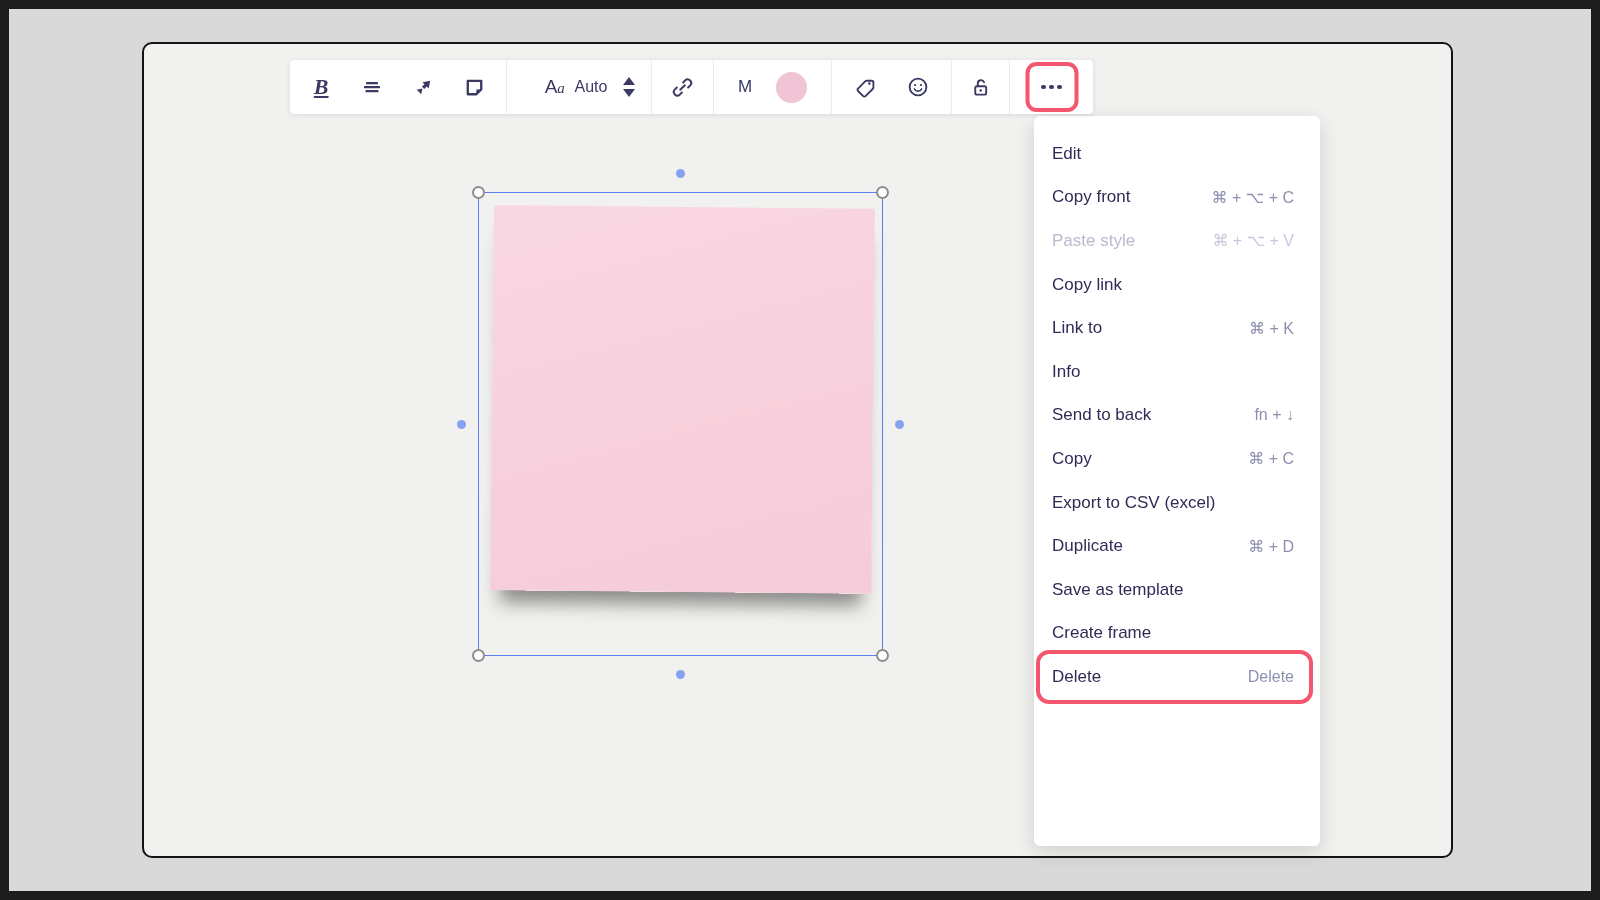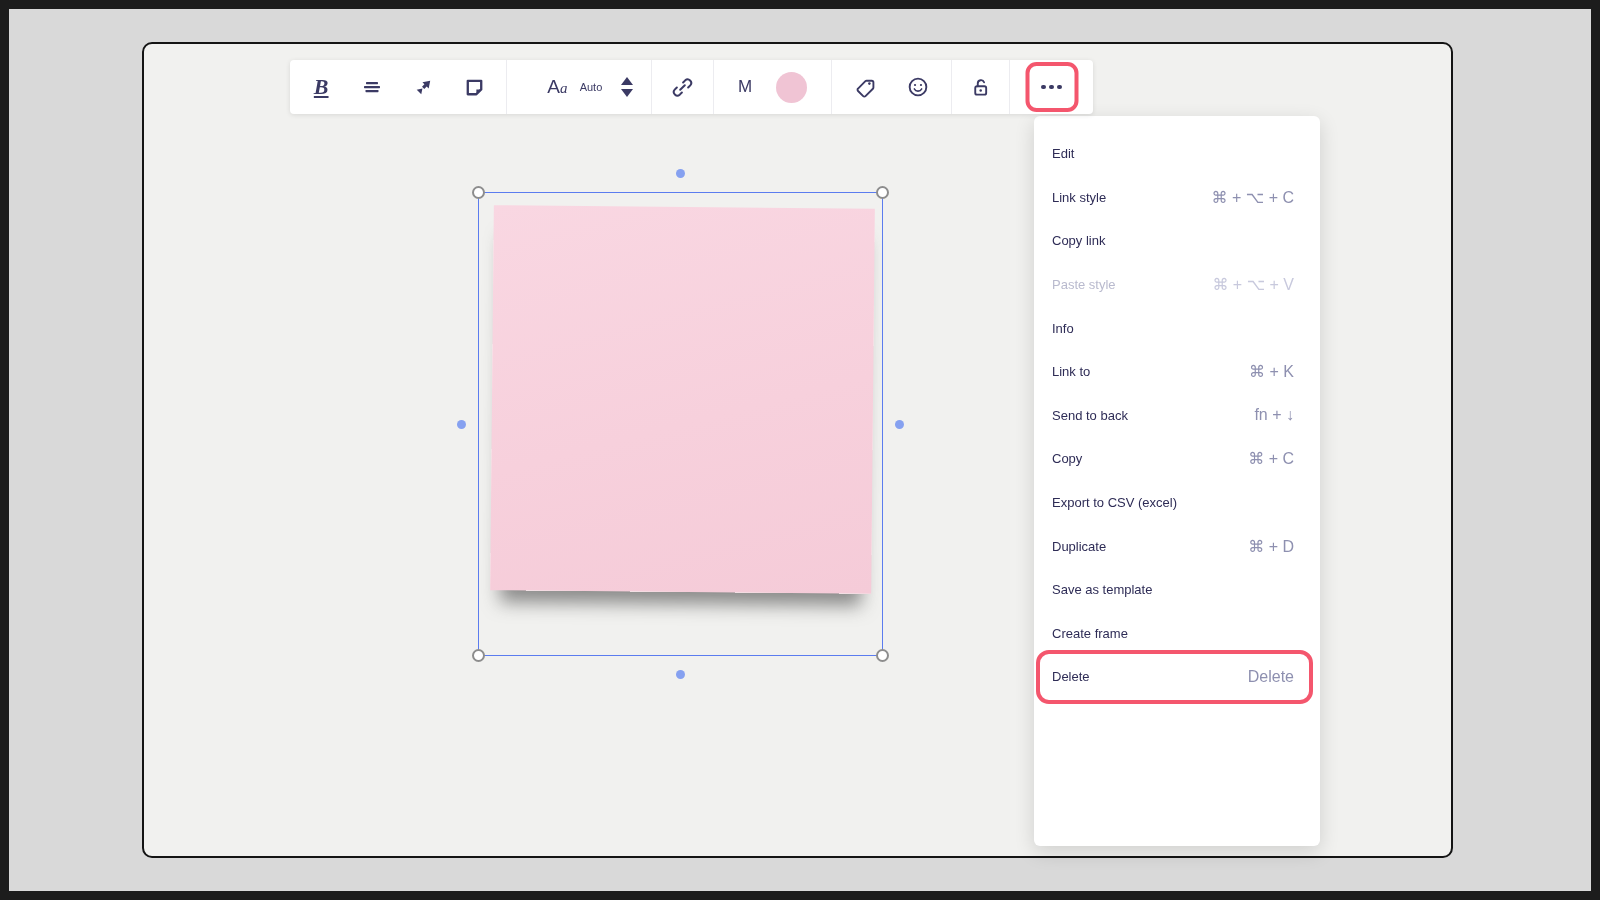--- a/index.html
+++ b/index.html
@@ -37,21 +37,21 @@
     box-shadow:0 1px 5px rgba(0,0,0,.10);
     display:flex;align-items:stretch;z-index:5;
   }
   .tb-group{display:flex;align-items:center;justify-content:space-evenly;border-right:1px solid #ececf0;height:100%;}
   .tb-group:last-child{border-right:none;}
   .tb-btn{display:flex;align-items:center;justify-content:center;width:40px;height:40px;cursor:pointer;color:var(--icon-ink);}
   .tb-btn svg{display:block;}
   .bold-glyph{font-family:"Liberation Serif",serif;font-style:italic;font-weight:bold;font-size:22px;text-decoration:underline;color:var(--icon-ink);}
   .font-glyph{font-size:19px;color:var(--icon-ink);margin-left:28px;}
   .font-glyph .small-a{font-style:italic;font-size:15px;font-family:"Liberation Serif",serif;}
-  .auto-label{font-size:11px;color:var(--icon-ink);cursor:pointer;}
+  .auto-label{font-size:16px;color:var(--icon-ink);cursor:pointer;}
   .stepper{display:flex;flex-direction:column;gap:4px;cursor:pointer;padding:4px;}
   .tri-up{width:0;height:0;border-left:6px solid transparent;border-right:6px solid transparent;border-bottom:8px solid var(--icon-ink);}
   .tri-down{width:0;height:0;border-left:6px solid transparent;border-right:6px solid transparent;border-top:8px solid var(--icon-ink);}
   .assignee-label{font-size:17px;color:var(--icon-ink);cursor:pointer;}
   .swatch{width:31px;height:31px;border-radius:50%;background:var(--swatch-pink);cursor:pointer;}
   .more-wrap{position:relative;display:flex;align-items:center;justify-content:center;width:100%;height:100%;}
   .more-btn{display:flex;gap:3.5px;align-items:center;justify-content:center;width:46px;height:42px;cursor:pointer;}
   .more-btn .dot{width:4.5px;height:4.5px;border-radius:50%;background:var(--icon-ink);}
   .more-highlight{
     position:absolute;left:50%;top:50%;transform:translate(-50%,-50%);
@@ -89,21 +89,21 @@
     position:absolute;left:890px;top:72px;width:286px;height:730px;
     background:#fff;border-radius:6px;
     box-shadow:0 6px 20px rgba(0,0,0,.14);
     padding:16px 0;display:flex;flex-direction:column;z-index:4;
   }
   .menu-item{
     position:relative;height:43.6px;flex:none;
     display:flex;align-items:center;justify-content:space-between;
     padding:0 26px 0 18px;cursor:pointer;
   }
-  .mi-label{font-size:13px;color:var(--menu-text);}
+  .mi-label{font-size:17px;color:var(--menu-text);}
   .mi-shortcut{font-size:16px;color:var(--shortcut-text);}
   .menu-item.disabled .mi-label{color:var(--disabled-text);}
   .menu-item.disabled .mi-shortcut{color:#c8c9dd;}
   .menu-item.disabled{cursor:default;}
   .hl-ring{
     position:absolute;left:2px;right:7px;top:-5px;bottom:-5px;
     border:4.5px solid var(--accent-red);border-radius:13px;pointer-events:none;
   }
 </style>
 </head>
@@ -218,38 +218,38 @@
     <div class="conn-dot w"></div>
     <div class="conn-dot e"></div>
   </div>
 
   <div class="context-menu">
       <div class="menu-item">
         <span class="mi-label">Edit</span>
         <span class="mi-shortcut"></span>
       </div>
       <div class="menu-item">
-        <span class="mi-label">Link style</span>
+        <span class="mi-label">Copy front</span>
         <span class="mi-shortcut">⌘ + ⌥ + C</span>
-      </div>
-      <div class="menu-item">
-        <span class="mi-label">Copy link</span>
-        <span class="mi-shortcut"></span>
       </div>
       <div class="menu-item disabled">
         <span class="mi-label">Paste style</span>
         <span class="mi-shortcut">⌘ + ⌥ + V</span>
       </div>
       <div class="menu-item">
-        <span class="mi-label">Info</span>
+        <span class="mi-label">Copy link</span>
         <span class="mi-shortcut"></span>
       </div>
       <div class="menu-item">
         <span class="mi-label">Link to</span>
         <span class="mi-shortcut">⌘ + K</span>
+      </div>
+      <div class="menu-item">
+        <span class="mi-label">Info</span>
+        <span class="mi-shortcut"></span>
       </div>
       <div class="menu-item">
         <span class="mi-label">Send to back</span>
         <span class="mi-shortcut">fn + ↓</span>
       </div>
       <div class="menu-item">
         <span class="mi-label">Copy</span>
         <span class="mi-shortcut">⌘ + C</span>
       </div>
       <div class="menu-item">

